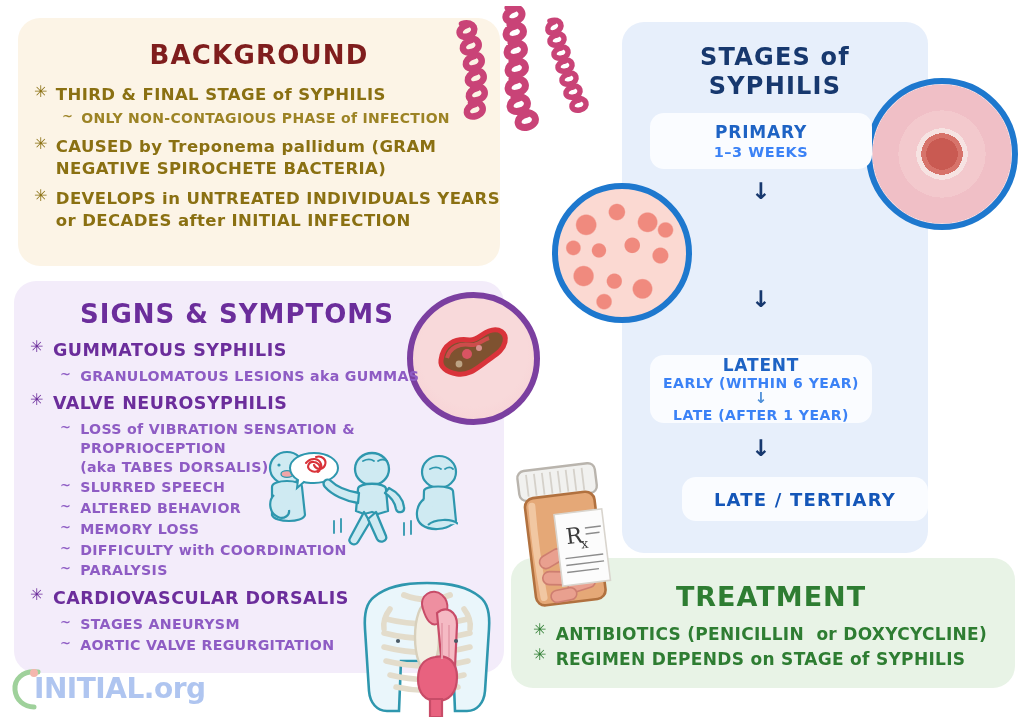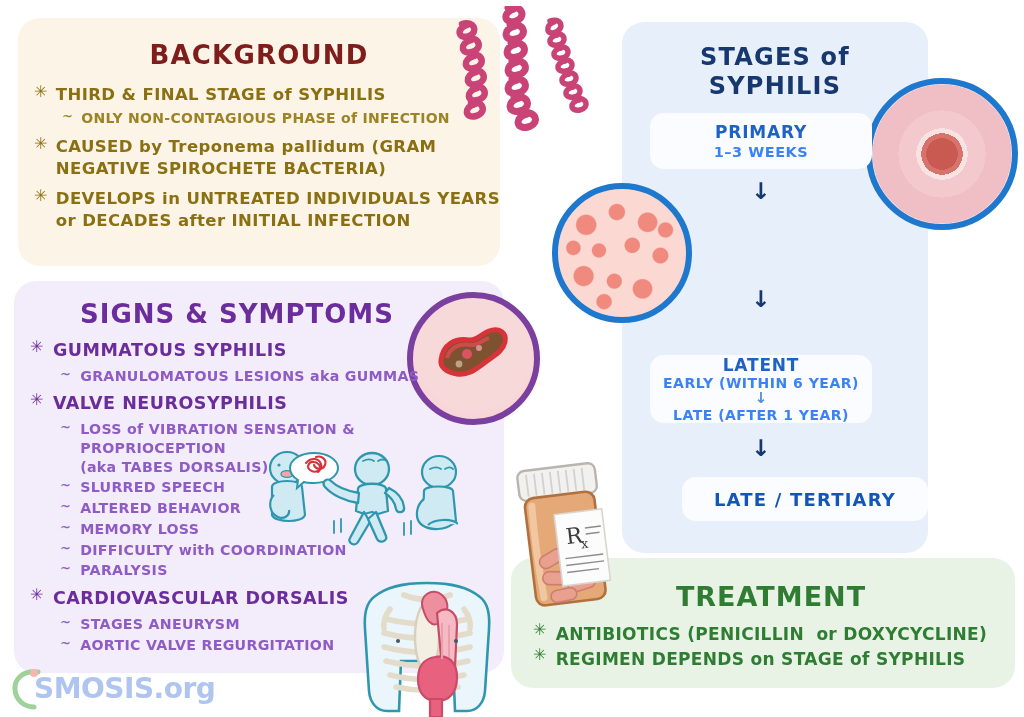--- a/index.html
+++ b/index.html
@@ -438,16 +438,16 @@
       <span class="bmark">✳</span>
       <span class="btext">REGIMEN DEPENDS <span class="lw">on</span> STAGE <span class="lw">of</span> SYPHILIS</span>
     </div>
   </div>
 
   <div id="logo">
     <svg width="56" height="44" viewBox="0 0 56 44">
       <path d="M30,6 C14,4 6,14 7,24 C8,34 16,41 26,41" fill="none" stroke="#9FD19B" stroke-width="5" stroke-linecap="round"></path>
       <circle cx="26" cy="7" r="4" fill="#F4B6AE"></circle>
     </svg>
-    <span id="logo-text">SMOSIS.org</span>
+    <span id="logo-text">INITIAL.org</span>
   </div>
 
 </div>
 
 </body></html>

